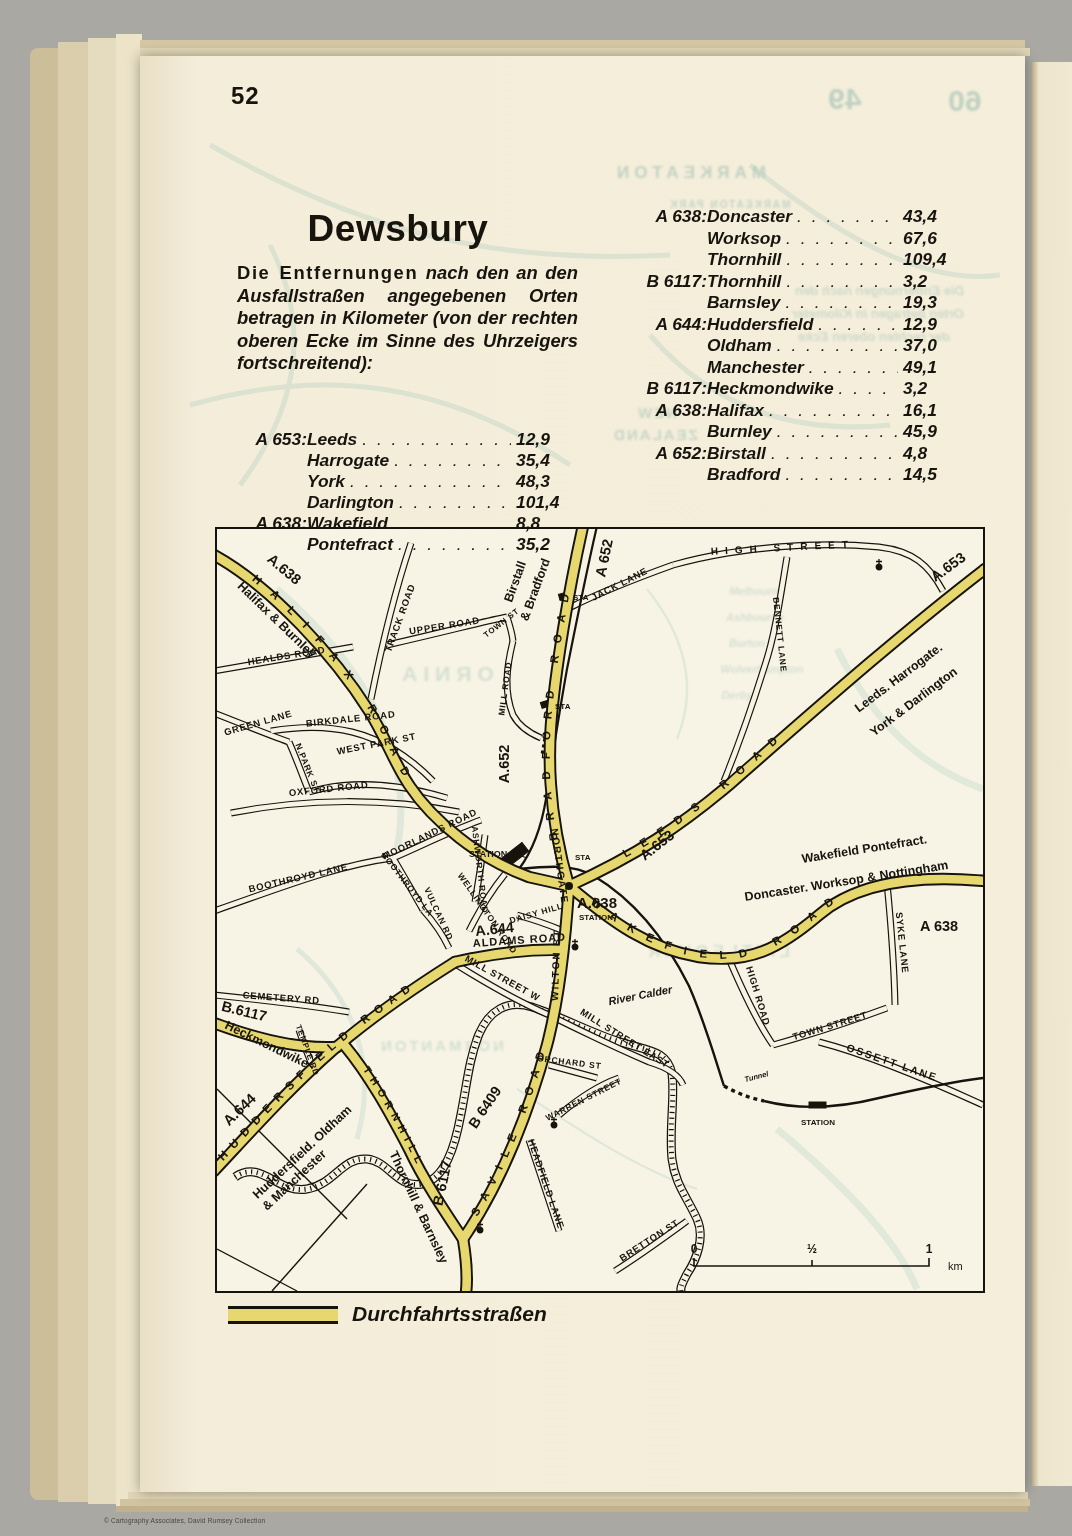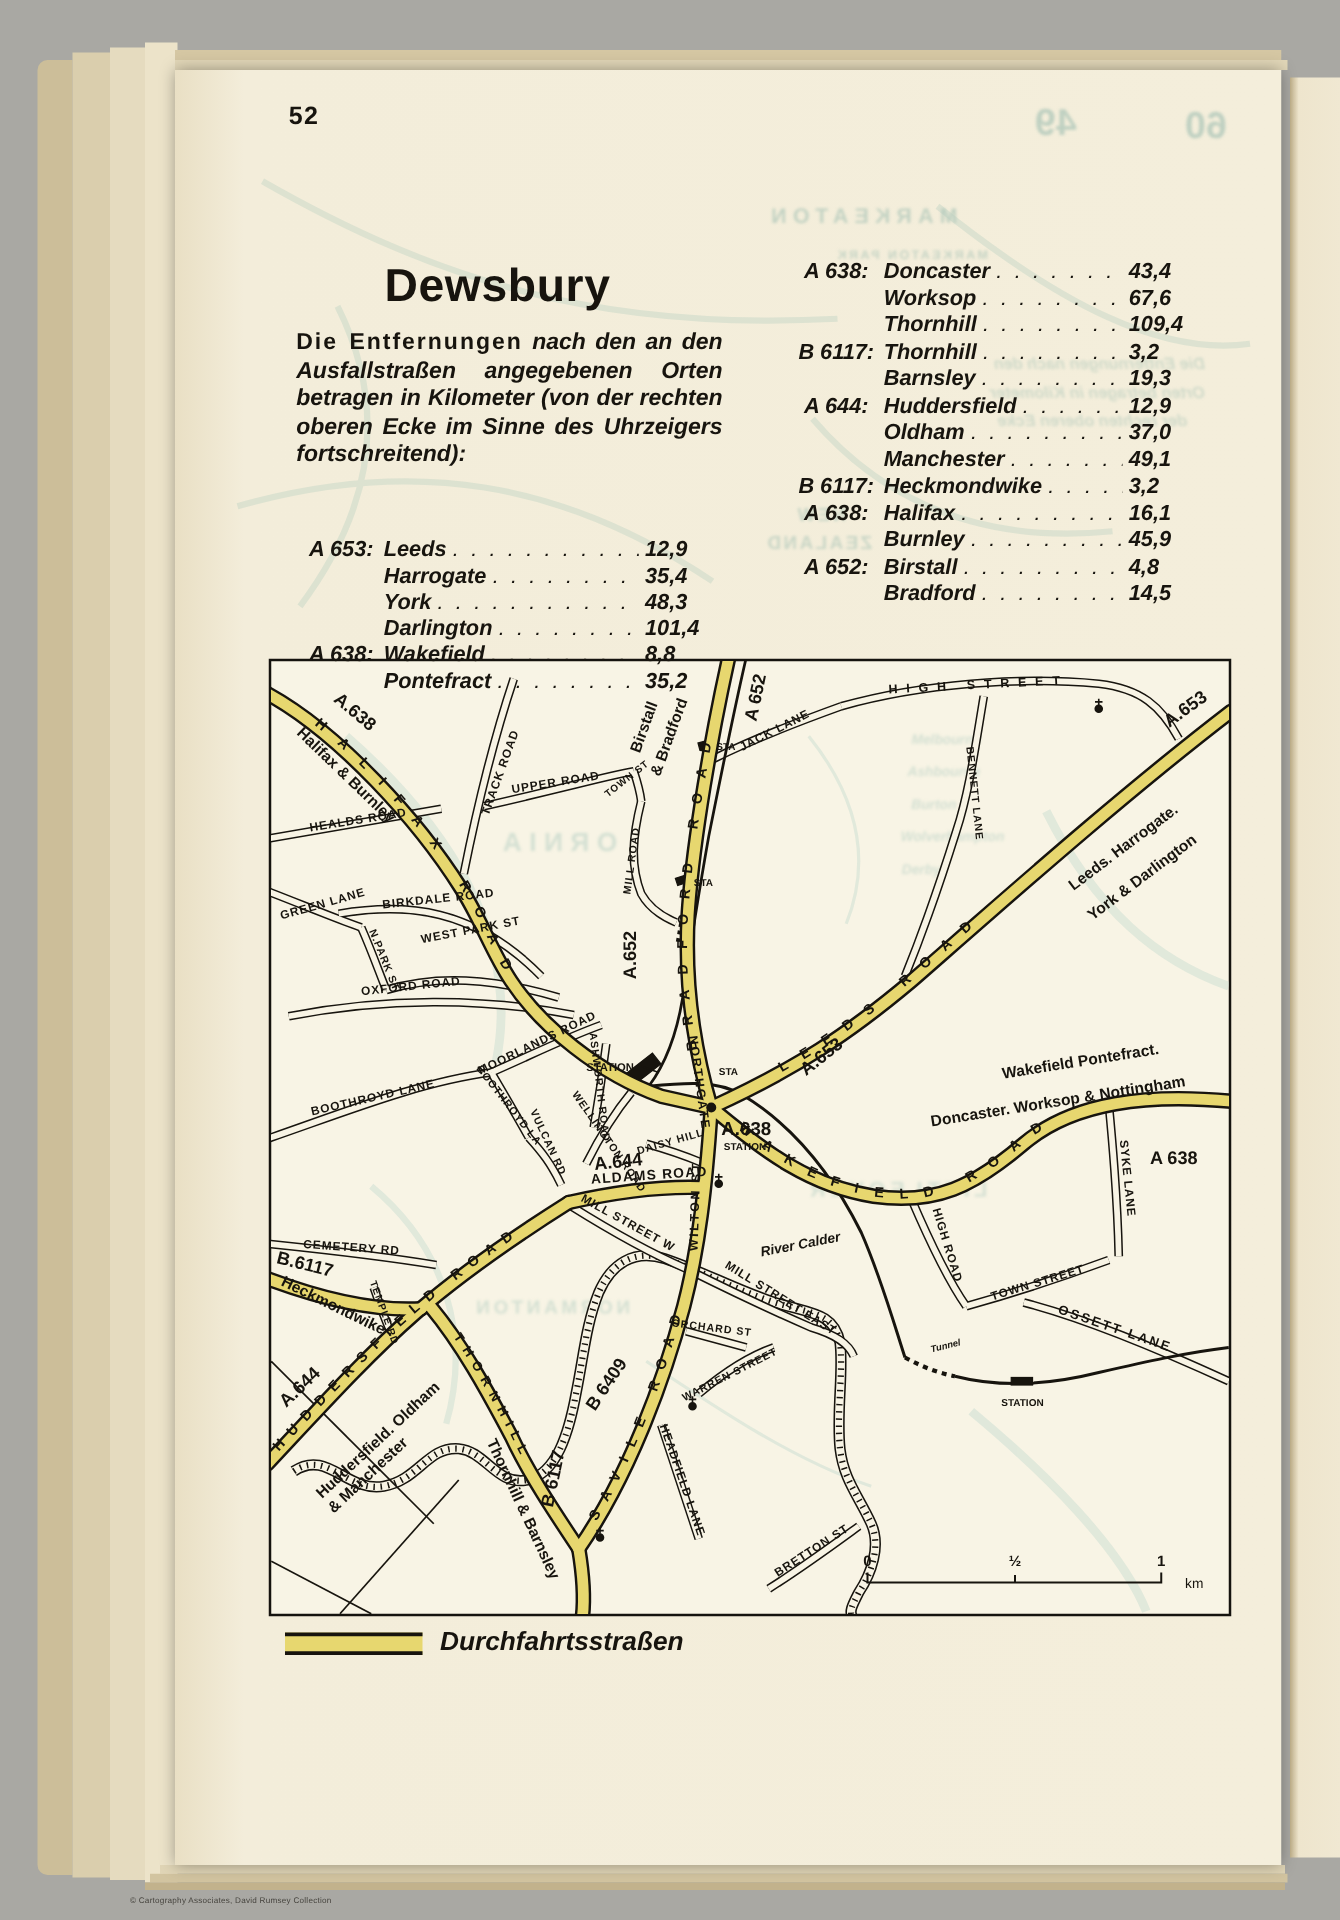--- a/index.html
+++ b/index.html
@@ -12,28 +12,28 @@
      background:linear-gradient(90deg,#e9dfc4 0,#f3edda 55px,#f4eedb 100%);
      box-shadow:0 0 12px rgba(0,0,0,.35);}
   .page-right{position:absolute;left:1032px;top:62px;width:40px;height:1424px;
      background:linear-gradient(90deg,#c0b08a 0,#eee5cd 7px,#f0e8d2 100%);}
   
   .ghost{position:absolute;color:#b2c9bb;transform:scaleX(-1);filter:blur(1.3px);
          font-weight:bold;z-index:3;}
   .gline{font-style:italic;font-weight:bold;opacity:.55;}
   
   .content{z-index:5;}
-  .pagenum{font-size:20px;font-weight:bold;letter-spacing:1px;}
+  .pagenum{font-size:24px;font-weight:bold;letter-spacing:1px;}
   .title{font-size:37px;font-weight:bold;text-align:center;letter-spacing:.5px;}
   .intro{font-size:18.4px;line-height:22.6px;font-style:italic;text-align:justify;font-weight:bold;}
   .intro .lead{font-style:normal;letter-spacing:1.6px;}
   .dist{font-size:17.4px;font-style:italic;font-weight:bold;}
   .drow{display:flex;align-items:baseline;height:21px;white-space:nowrap;}
   .dist-right .drow{height:21.5px;}
-  .drow .route{text-align:center;flex:none;}
+  .drow .route{text-align:right;flex:none;}
   .dist-left .route{width:68px;}
   .dist-right .route{width:76px;}
   .drow .place{flex:none;}
   .drow .leader{flex:1;overflow:hidden;margin:0 5px;letter-spacing:2.5px;font-weight:normal;}
   .drow .leader::before{content:". . . . . . . . . . . . . . . . . . . . . . . . . . ";}
   .drow .km{flex:none;min-width:46px;text-align:left;}
   
   .mapbox{position:absolute;left:215px;top:527px;width:766px;height:762px;
       border:2.5px solid #15130e;background:#f8f4e5;z-index:4;}
   svg{display:block;}

